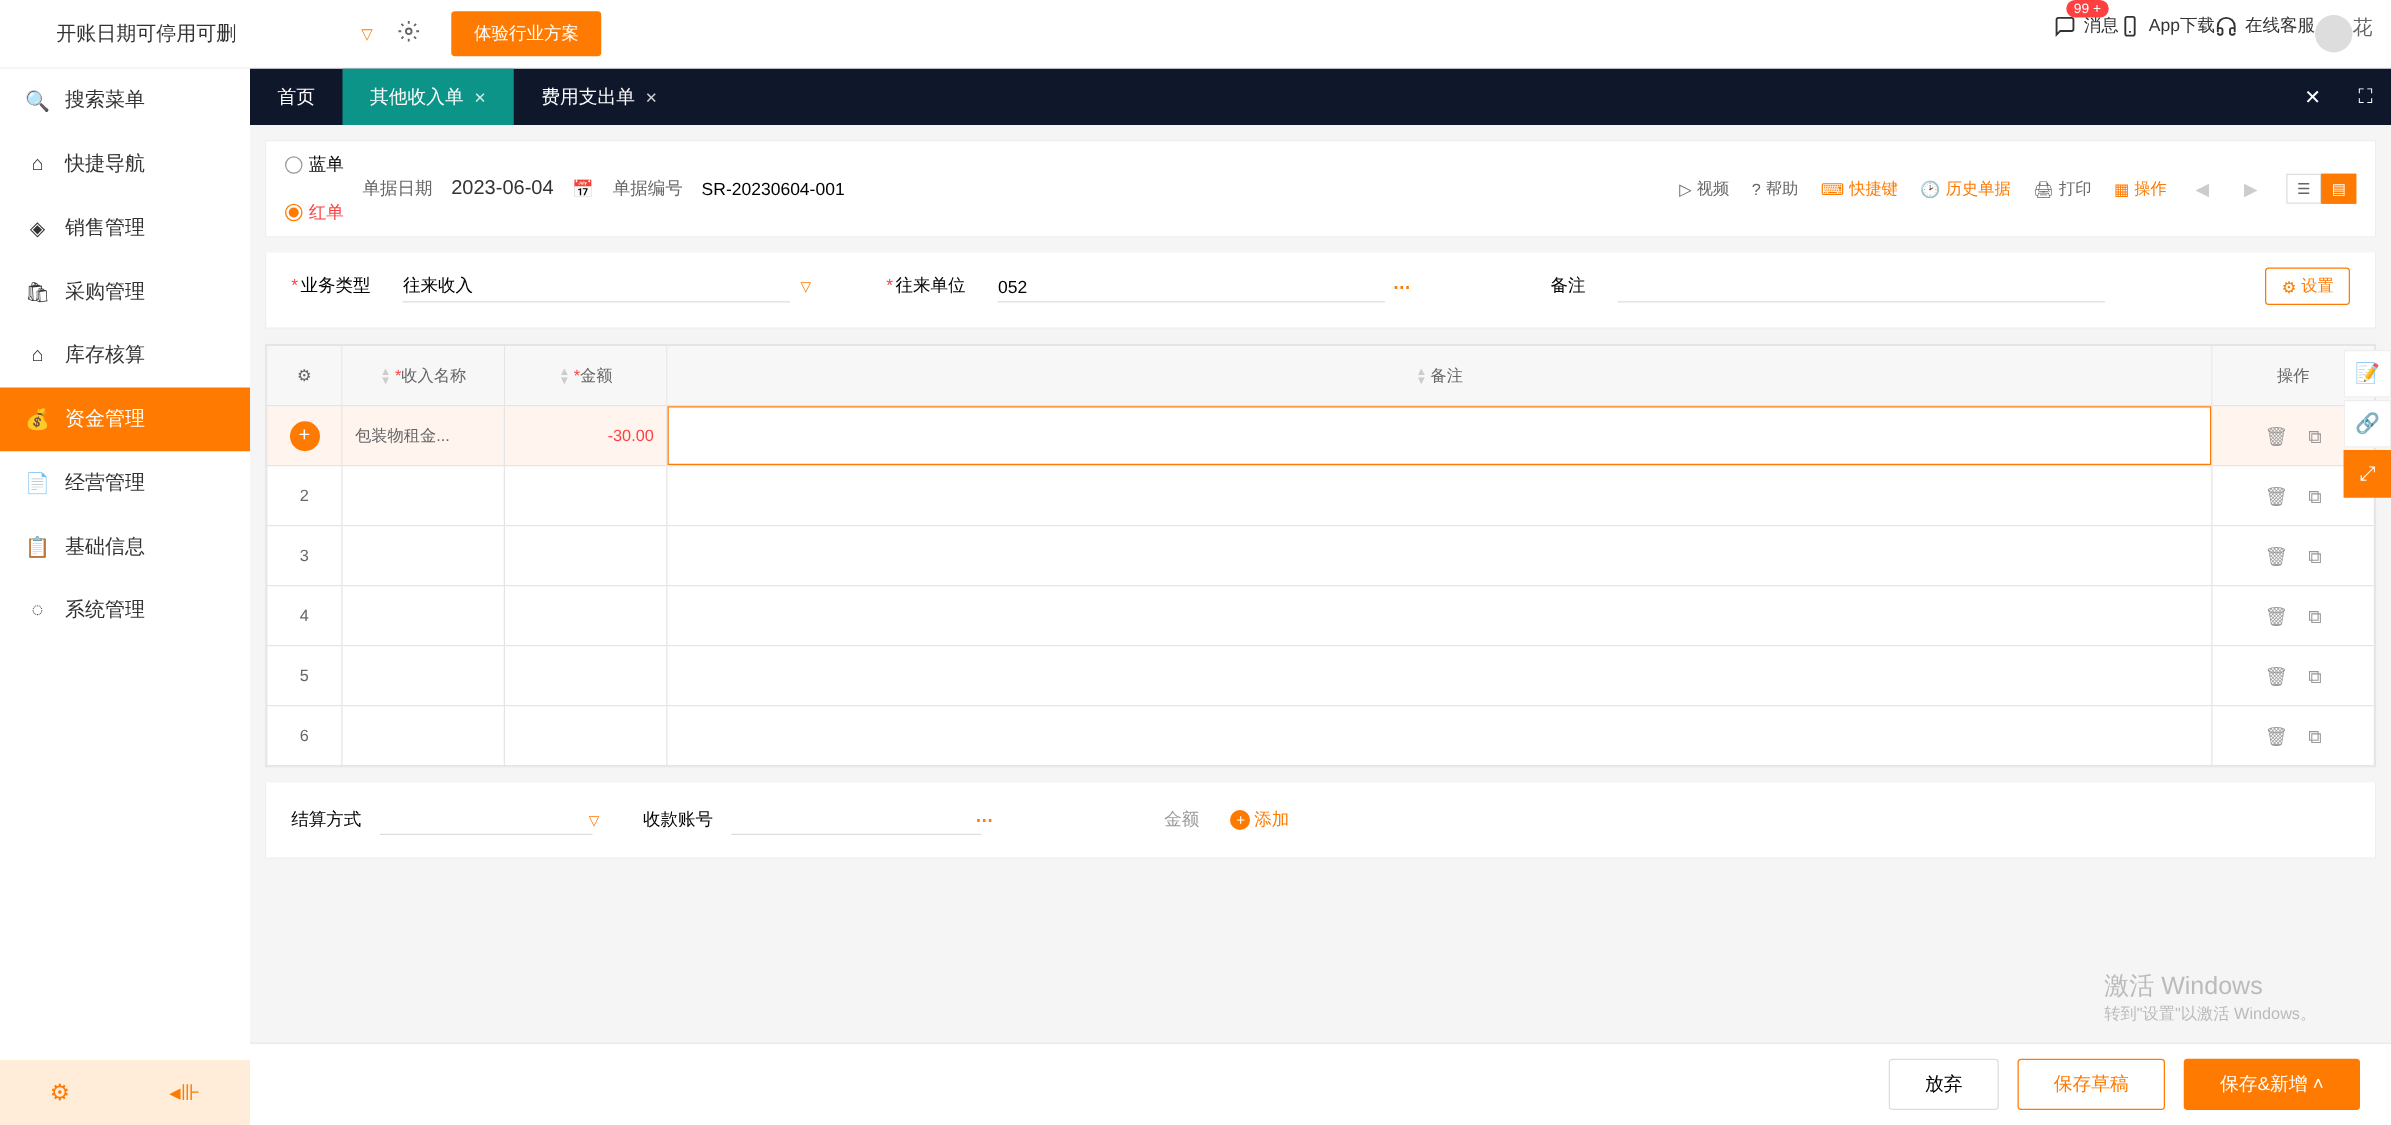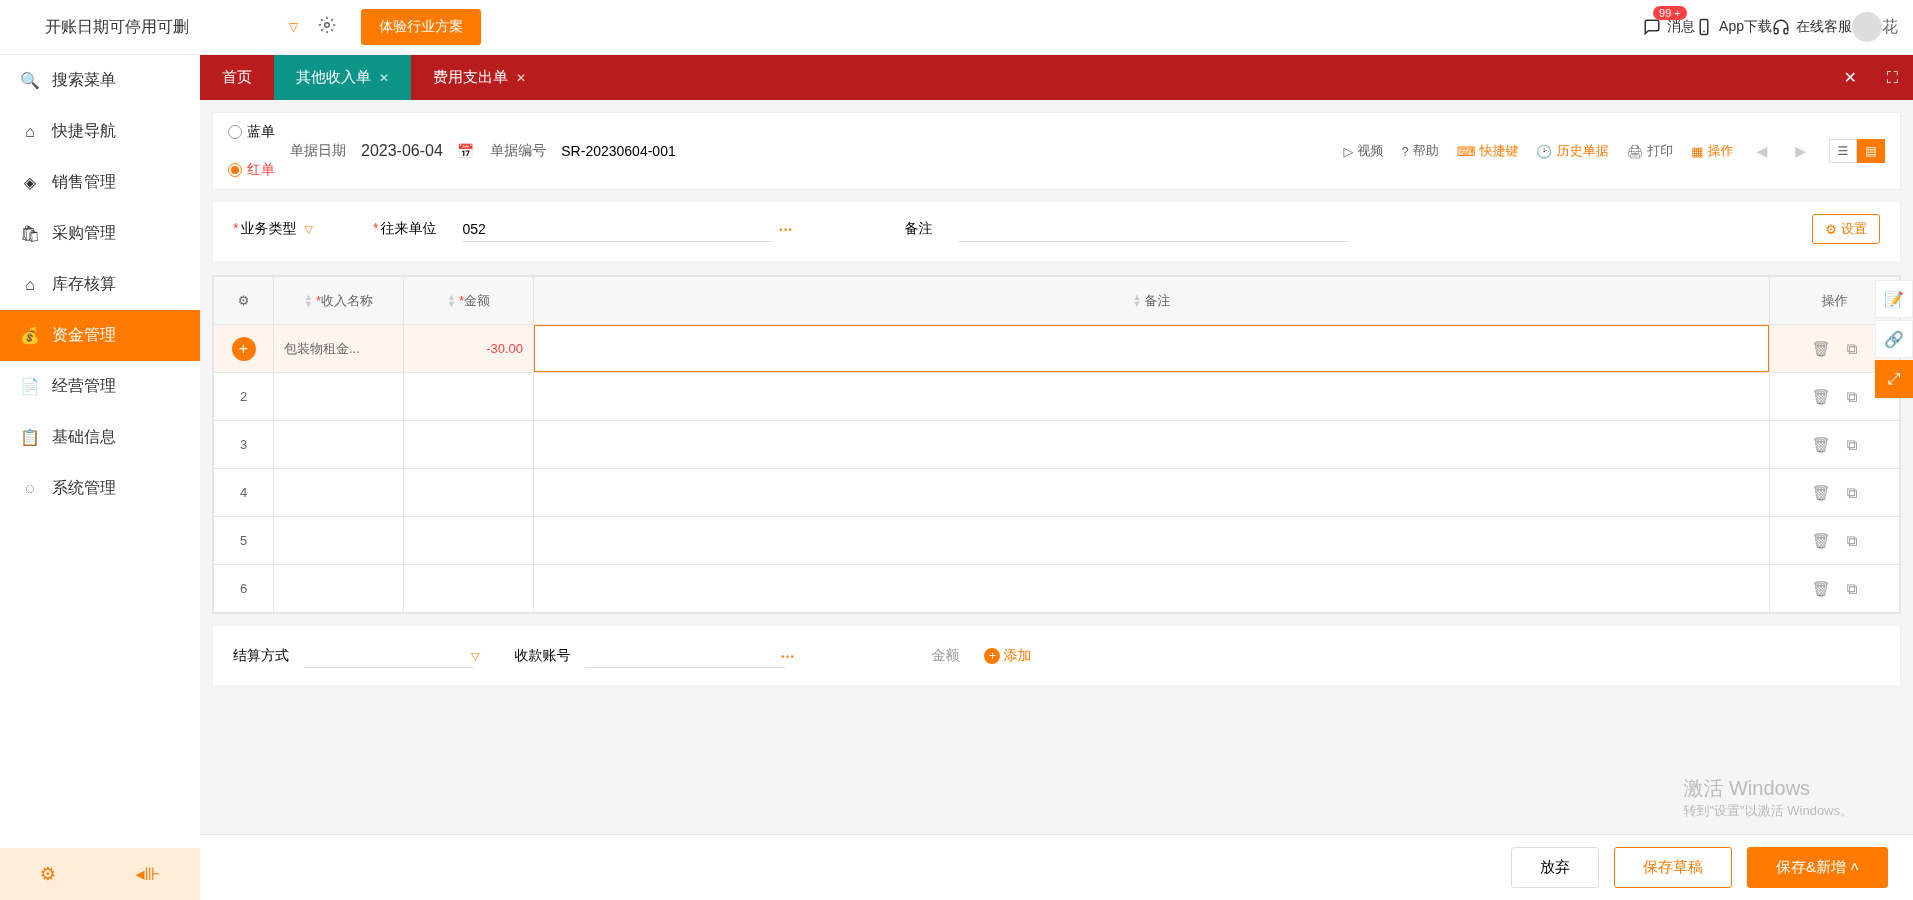--- a/index.html
+++ b/index.html
@@ -7,38 +7,38 @@
 
 
 .top-bar { height: 55px; background: #fff; display: flex; align-items: center; padding: 0 15px; border-bottom: 1px solid #eee; }
 .logo-area { width: 180px; display: flex; flex-direction: column; align-items: flex-start; padding-left: 10px; }
 .logo-main { display: flex; align-items: center; color: #ff7a00; font-weight: bold; font-size: 18px; gap: 4px; }
 .logo-sub { color: #ff7a00; font-size: 12px; margin-top: -2px; }
 .acct-title { font-size: 16px; color: #333; margin-left: 30px; flex: 0 0 auto; }
 .dd-caret { color: #ff7a00; margin-left: 100px; font-size: 12px; cursor: pointer; }
 .gear-icon { margin-left: 20px; color: #666; cursor: pointer; }
 .trial-btn { margin-left: 25px; background: #ff7a00; color: #fff; border: none; padding: 9px 18px; font-size: 14px; border-radius: 3px; cursor: pointer; }
-.top-right { margin-left: auto; display: flex; align-items: center; }
+.top-right { margin-left: auto; display: flex; align-items: flex-start; }
 .tr-item { display: flex; align-items: center; gap: 6px; font-size: 14px; color: #333; cursor: pointer; position: relative; }
 .badge { position: absolute; top: -12px; left: 10px; background: #ff4040; color: #fff; font-size: 11px; padding: 1px 6px; border-radius: 8px; }
 .avatar { width: 30px; height: 30px; background: #ddd; border-radius: 50%; }
 
 
 .layout { display: flex; height: calc(100% - 55px); }
 .sidebar { width: 200px; background: #fff; overflow-y: auto; }
 .side-item { display: flex; align-items: center; gap: 12px; padding: 15px 20px; font-size: 16px; color: #333; cursor: pointer; }
 .side-item.active { background: #ff7a00; color: #fff; }
 .side-item .icon { width: 20px; text-align: center; }
 .side-bottom { position: absolute; bottom: 0; width: 200px; background: #ffecd9; display: flex; justify-content: space-around; padding: 15px 0; }
 .side-bottom span { color: #ff7a00; cursor: pointer; font-size: 18px; }
 
 .main { flex: 1; display: flex; flex-direction: column; background: #f5f5f5; padding-bottom: 70px; position: relative; }
 
 
-.tabbar { background: #b91c1c; display: flex; height: 45px; align-items: stretch; }
+.tabbar { background: #0f172a; display: flex; height: 45px; align-items: stretch; }
 .tab { display: flex; align-items: center; padding: 0 22px; color: #fff; font-size: 15px; cursor: pointer; gap: 8px; }
 .tab.active { background: #0d9488; }
 .tab-close { font-size: 12px; opacity: 0.8; }
 .tabbar-actions { margin-left: auto; display: flex; align-items: center; }
 .tabbar-actions span { color: #fff; padding: 0 15px; cursor: pointer; font-size: 16px; }
 
 
 .form-head { background: #fff; margin: 12px; border: 1px solid #eee; display: flex; align-items: center; padding: 10px 15px; gap: 15px; font-size: 14px; }
 .radio-group { display: flex; gap: 20px; flex-direction: column; }
 .radio-opt { display: flex; align-items: center; gap: 5px; cursor: pointer; }
@@ -242,20 +242,21 @@
         <div class="view-toggle">
           <div class="vt-btn">☰</div>
           <div class="vt-btn active">▤</div>
         </div>
       </div>
     </div>
 
     <div class="fields-row">
       <div class="field-group">
         <span><span class="req">*</span><span>业务类型</span></span>
+        <input class="field-input" value="往来收入" style="">
         <span class="field-caret">▽</span>
       </div>
       <div class="field-group" style="margin-left:40px">
         <span><span class="req">*</span><span>往来单位</span></span>
         <input class="field-input" value="052" style="">
         <span class="field-dots">⋯</span>
       </div>
       <div class="field-group" style="margin-left:90px">
         <span>备注</span>
         <input class="field-input" style="width: 390px;">

